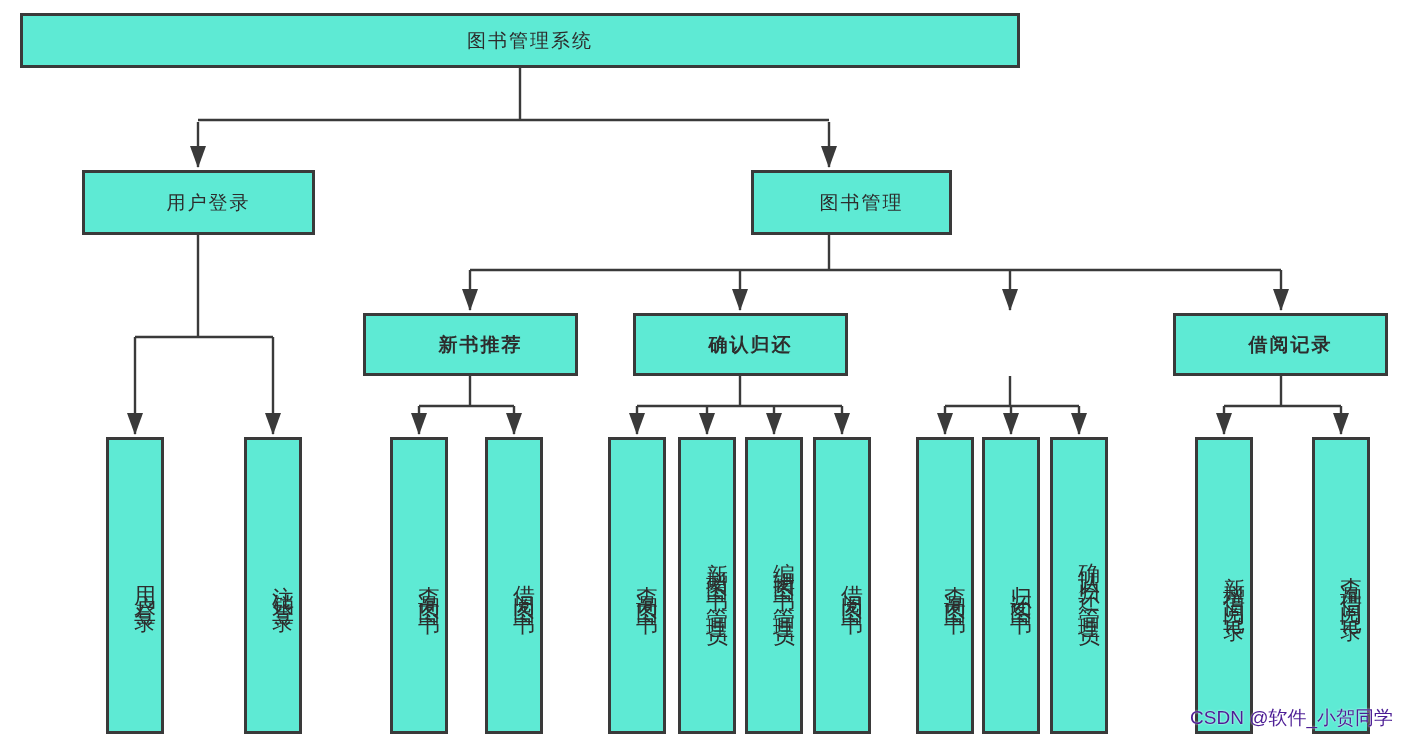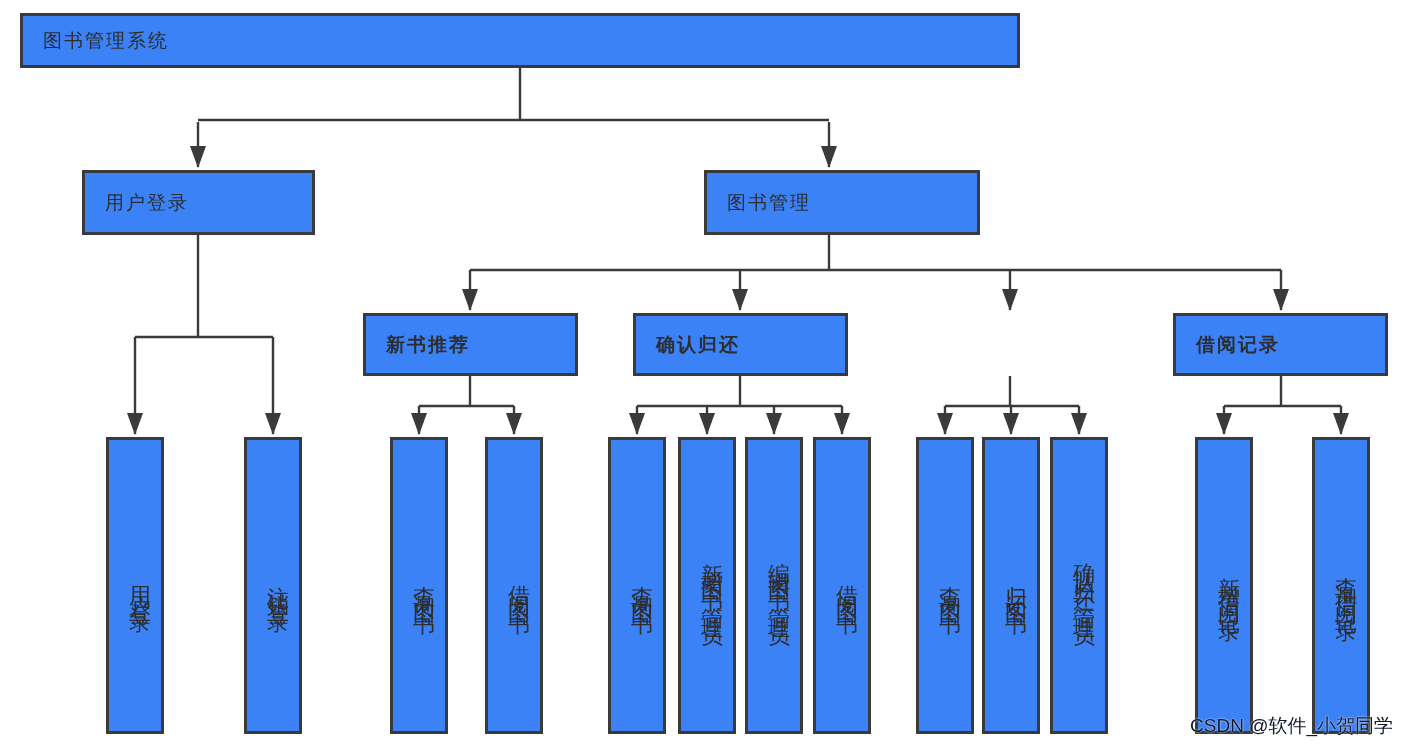--- a/index.html
+++ b/index.html
@@ -12,45 +12,46 @@
     overflow: hidden;
   }
   .connectors {
     position: absolute;
     left: 0; top: 0;
     width: 1405px; height: 747px;
   }
   .node {
     position: absolute;
     box-sizing: border-box;
-    background: #3b82f6;
+    background: #5eead4;
     border: 3px solid #3a3a3a;
     display: flex;
     align-items: center;
+    justify-content: center;
     color: #2d2d2d;
     padding-left: 20px;
   }
   .node-h {
     font-size: 19px;
     letter-spacing: 2px;
     white-space: nowrap;
   }
   .node-v { }
   .node-v .vtext {
     writing-mode: vertical-rl;
     text-orientation: mixed;
     font-size: 22px;
     line-height: 1;
     letter-spacing: 9px;
     color: #2d2d2d;
   }
   
   .n-root   { left: 20px;   top: 13px;  width: 1000px; height: 55px; }
   .n-login  { left: 82px;   top: 170px; width: 233px;  height: 65px; }
-  .n-mgmt   { left: 704px;  top: 170px; width: 276px;  height: 65px; }
+  .n-mgmt   { left: 751px;  top: 170px; width: 201px;  height: 65px; }
   .n-l3     { top: 313px; width: 215px; height: 63px; font-weight: bold; }
   .n-rec    { left: 363px; }
   .n-borrow { left: 633px; }
   .n-cur    { left: 903px; }
   .n-hist   { left: 1173px; }
   .leaf     { top: 437px; width: 58px; height: 297px; }
   .lf1  { left: 106px; }
   .lf2  { left: 244px; }
   .lf3  { left: 390px; }
   .lf4  { left: 485px; }
@@ -59,23 +60,23 @@
   .lf7  { left: 745px; }
   .lf8  { left: 813px; }
   .lf9  { left: 916px; }
   .lf10 { left: 982px; }
   .lf11 { left: 1050px; }
   .lf12 { left: 1195px; }
   .lf13 { left: 1312px; }
   .watermark {
     position: absolute;
     right: 12px;
-    bottom: 8px;
+    bottom: 16px;
     font-size: 19px;
-    color: #0f172a;
+    color: #4c1d95;
     text-shadow: 0 0 2px #ffffff;
     z-index: 10;
     white-space: nowrap;
   }
 </style>
 </head>
 <body>
 
 <div class="canvas">
 

